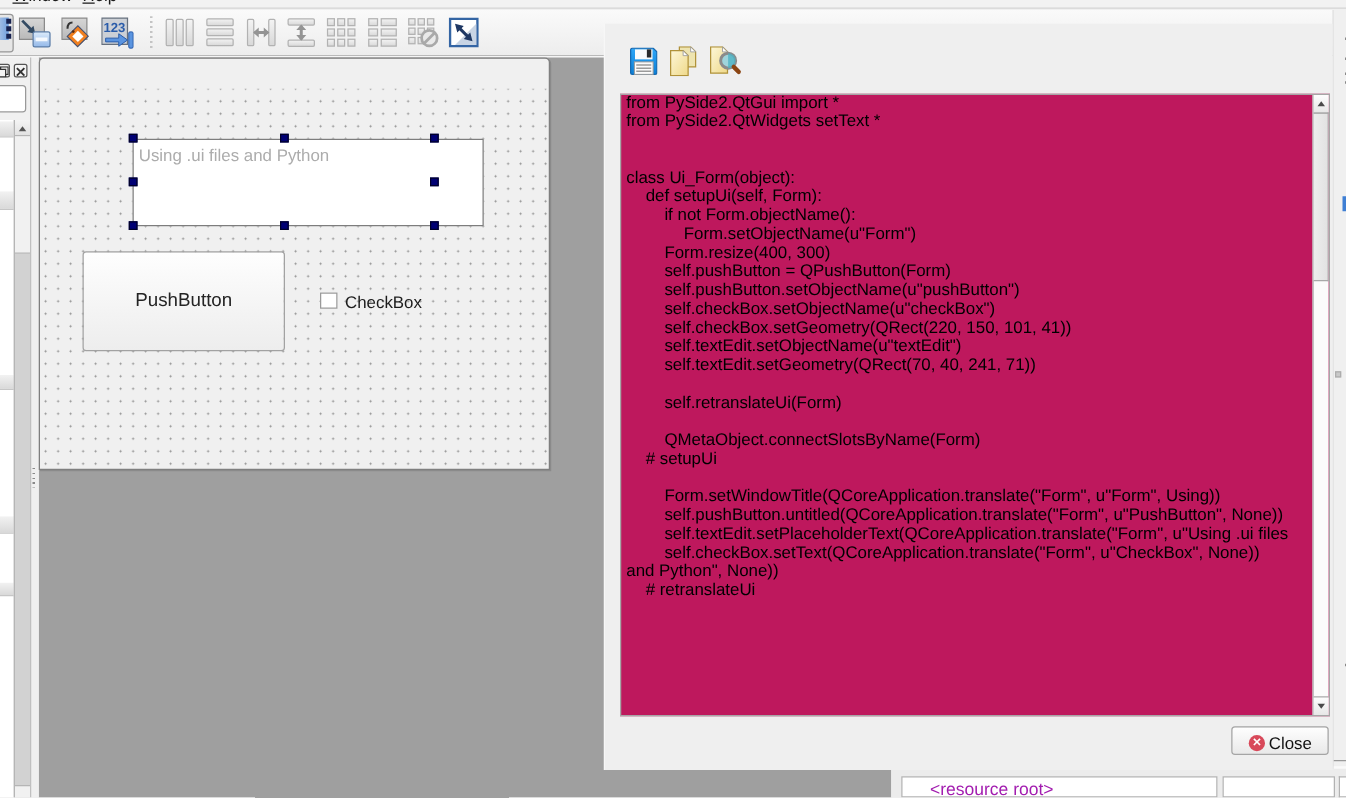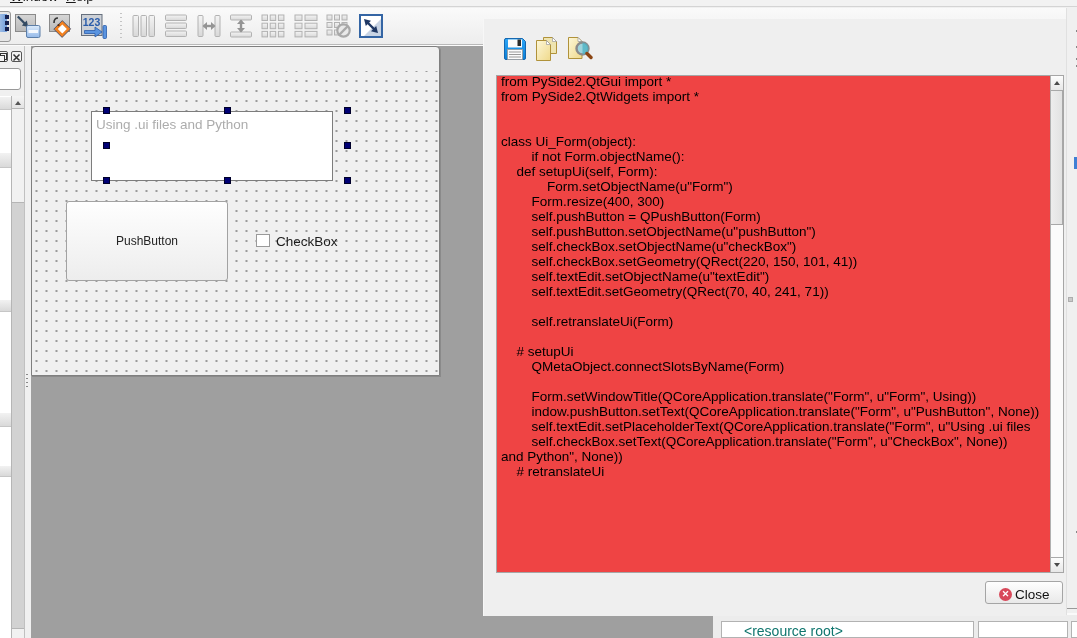--- a/index.html
+++ b/index.html
@@ -25,29 +25,29 @@
 .lcat{position:absolute;left:0;width:11px;background:linear-gradient(#f2f2f2,#d9d9d9);border-top:1px solid #fff;border-bottom:1px solid #c6c6c6}
 #lscroll{position:absolute;left:11px;top:50px;width:13px;height:542px;background:#d2d2d2;border-left:1px solid #b5b5b5}
 #ldock:after{content:"";position:absolute;left:24px;top:0;height:592px;width:1px;background:#c0c0c0}
 
 #fwin{left:31px;top:46px;width:409px;height:330px;background:#f0f0f0;border:1px solid #7f7f7f;border-radius:4px 4px 0 0;box-shadow:1px 1px 0 #8a8a8a}
 #ftitle{position:absolute;left:0;top:0;width:407px;height:23px;background:linear-gradient(#fdfdfd 45%,#ececec 55%,#e9e9e9);border-bottom:1px solid #9d9d9d;border-radius:4px 4px 0 0}
 #ftitle .t{position:absolute;left:-8.5px;width:100%;top:4px;text-align:center;font-size:13.5px;color:#282828}
 .wbtn{position:absolute;top:3px;width:18px;height:17px;background:#fcfcfc;border:1px solid #6d6d6d;border-radius:4px}
 #fcanvas{position:absolute;left:0;top:24px;width:407px;height:304px;background-image:radial-gradient(circle,#8f8f8f 0.68px,rgba(0,0,0,0) 0.9px);background-size:10px 10px;background-position:9.5px 5px}
 
-#tedit{position:absolute;left:59px;top:40px;width:242px;height:70px;background:#fff;border:1px solid #7d7d7d}
+#tedit{position:absolute;left:74px;top:40px;width:281px;height:70px;background:#fff;border:1px solid #7d7d7d}
 #tedit .ph{position:absolute;left:4px;top:5px;font-size:13.5px;color:#acacac}
 .hdl{position:absolute;width:7px;height:7px;background:#000074;border:1px solid #00002a}
-#pbtn{position:absolute;left:34px;top:130px;width:162px;height:80px;border:1px solid #a2a2a2;border-radius:3px;background:linear-gradient(#fefefe,#ededed);font-size:12px;color:#242424;text-align:center;line-height:78px}
+#pbtn{position:absolute;left:34px;top:130px;width:162px;height:80px;border:1px solid #a2a2a2;border-radius:3px;background:linear-gradient(#fefefe,#ededed);font-size:15px;color:#242424;text-align:center;line-height:78px}
 #cbox{position:absolute;left:224px;top:163px;width:14px;height:13px;background:#fff;border:1px solid #9a9a9a}
 #cboxlab{position:absolute;left:244px;top:163px;font-size:13.5px;color:#1c1c1c}
 
 #dlg{left:484px;top:19px;width:582px;height:597px;background:#efefef;box-shadow:-1px 0 0 #f7f7f7}
-#codearea{position:absolute;left:12px;top:56px;width:568px;height:498px;background:#ef4444;border:1px solid #a6a6a6;overflow:hidden}
+#codearea{position:absolute;left:12px;top:56px;width:568px;height:498px;background:#be185d;border:1px solid #a6a6a6;overflow:hidden}
 #code{position:absolute;left:4px;top:-2px;width:550px}
 .cl{font-size:13.5px;line-height:15px;color:#000;white-space:pre}
 .i1{padding-left:15.5px}.i2{padding-left:30.5px}.i3{padding-left:46px}
 #vsb{position:absolute;right:0;top:0;width:13px;height:496px;background:#fbfbfb;border-left:1px solid #b0b0b0}
 .sbtn{position:absolute;left:0;width:12px;height:15px;background:linear-gradient(#fdfdfd,#e7e7e7)}
 #vsb .thumb{position:absolute;left:0;top:14px;width:12px;height:135px;background:linear-gradient(90deg,#ededed,#e2e2e2);border:1px solid #a8a8a8;border-left:none}
 #closebtn{position:absolute;left:501px;top:562px;width:78px;height:23px;border:1px solid #a5a5a5;border-radius:3px;background:linear-gradient(#fefefe,#e9e9e9)}
 #closebtn span{position:absolute;left:29px;top:5px;font-size:13.5px;color:#111}
 #closebtn .rc{position:absolute;left:13px;top:5.5px;width:13px;height:13px;border-radius:7px;background:#d8495a;color:#fff;font-size:9px;line-height:13px;text-align:center;font-weight:bold}
 </style></head>
@@ -180,21 +180,21 @@
 <div style="position:absolute;left:9px;top:38px;width:2px;height:2px;background:#888"></div>
 <div style="position:absolute;left:9px;top:50px;width:2px;height:2px;background:#888"></div>
 <div style="position:absolute;left:9px;top:57px;width:2px;height:2px;background:#888"></div>
 <div style="position:absolute;left:9px;top:523px;width:2px;height:2px;background:#888"></div>
 <div style="position:absolute;left:1px;top:289px;width:5px;height:5px;background:#c9c9c9;border:1px solid #adadad"></div>
 <div style="position:absolute;left:0;top:600px;width:11px;height:1px;background:#9a9a9a"></div>
 <div style="position:absolute;left:0;top:605px;width:11px;height:25px;background:#fafafa"></div>
 </div>
 <div class="abs" id="bdock">
   <div class="bpanel" style="left:7.5px;width:253.5px">
-      <span style="position:absolute;left:22.5px;top:0.5px;font-size:14px;color:#0f766e">&lt;resource root&gt;</span>
+      <span style="position:absolute;left:22.5px;top:0.5px;font-size:14px;color:#a21caf">&lt;resource root&gt;</span>
     </div>
   <div class="bpanel" style="left:264.5px;width:90px"></div>
   <div class="bpanel" style="left:357.5px;width:7px;border-right:none"></div>
 </div>
 <div class="abs" id="ldock">
   <div class="dbtn" style="left:-3px;top:5px"><svg width="9" height="9" viewBox="0 0 9 9" style="margin-top:0.5px">
         <rect x="2.5" y="0.5" width="6" height="6" fill="none" stroke="#333"></rect>
         <rect x="0.5" y="2.5" width="6" height="6" fill="#f4f4f4" stroke="#333"></rect>
       </svg></div>
   <div class="dbtn" style="left:11px;top:5px"><svg width="9" height="9" viewBox="0 0 9 9" style="margin-top:0.5px">
@@ -268,42 +268,42 @@
  <path d="M0.5 0.5 h9.5 l4 4 v17 h-13.5 Z" fill="url(#gpg)" stroke="#b0923a"></path>
  <path d="M10 0.5 v4 h4 Z" fill="#ffffff" stroke="#9a9a9a" stroke-width="0.7"></path>
  <circle cx="14.5" cy="11.5" r="6" fill="#9fd4dc" stroke="#8b8b8b" stroke-width="2.4"></circle>
  <path d="M14.5 5.5 a6 6 0 0 1 0 12 Z" fill="#4fb3c4" opacity="0.8"></path>
  <path d="M19 16.5 L23 20.5" stroke="#8b4513" stroke-width="3.4" stroke-linecap="round"></path>
 </svg>
 
   <div id="codearea">
     <div id="code">
 <div class="cl">from PySide2.QtGui import *</div>
-<div class="cl">from PySide2.QtWidgets import *</div>
+<div class="cl">from PySide2.QtWidgets setText *</div>
 <div class="cl">&nbsp;</div>
 <div class="cl">&nbsp;</div>
 <div class="cl">class Ui_Form(object):</div>
+<div class="cl i1">def setupUi(self, Form):</div>
 <div class="cl i2">if not Form.objectName():</div>
-<div class="cl i1">def setupUi(self, Form):</div>
 <div class="cl i3">Form.setObjectName(u"Form")</div>
 <div class="cl i2">Form.resize(400, 300)</div>
 <div class="cl i2">self.pushButton = QPushButton(Form)</div>
 <div class="cl i2">self.pushButton.setObjectName(u"pushButton")</div>
 <div class="cl i2">self.checkBox.setObjectName(u"checkBox")</div>
 <div class="cl i2">self.checkBox.setGeometry(QRect(220, 150, 101, 41))</div>
 <div class="cl i2">self.textEdit.setObjectName(u"textEdit")</div>
 <div class="cl i2">self.textEdit.setGeometry(QRect(70, 40, 241, 71))</div>
 <div class="cl">&nbsp;</div>
 <div class="cl i2">self.retranslateUi(Form)</div>
 <div class="cl">&nbsp;</div>
+<div class="cl i2">QMetaObject.connectSlotsByName(Form)</div>
 <div class="cl i1"># setupUi</div>
-<div class="cl i2">QMetaObject.connectSlotsByName(Form)</div>
 <div class="cl">&nbsp;</div>
 <div class="cl i2">Form.setWindowTitle(QCoreApplication.translate("Form", u"Form", Using))</div>
-<div class="cl i2">indow.pushButton.setText(QCoreApplication.translate("Form", u"PushButton", None))</div>
+<div class="cl i2">self.pushButton.untitled(QCoreApplication.translate("Form", u"PushButton", None))</div>
 <div class="cl i2">self.textEdit.setPlaceholderText(QCoreApplication.translate("Form", u"Using .ui files</div>
 <div class="cl i2">self.checkBox.setText(QCoreApplication.translate("Form", u"CheckBox", None))</div>
 <div class="cl">and Python", None))</div>
 <div class="cl i1"># retranslateUi</div>
     </div>
     <div id="vsb">
       <div class="sbtn" style="top:0;border-bottom:1px solid #aaa">
           <div style="position:absolute;left:2.5px;top:5px;width:0;height:0;border-left:3.5px solid transparent;border-right:3.5px solid transparent;border-bottom:4px solid #4a4a4a"></div>
         </div>
       <div class="thumb"></div>

